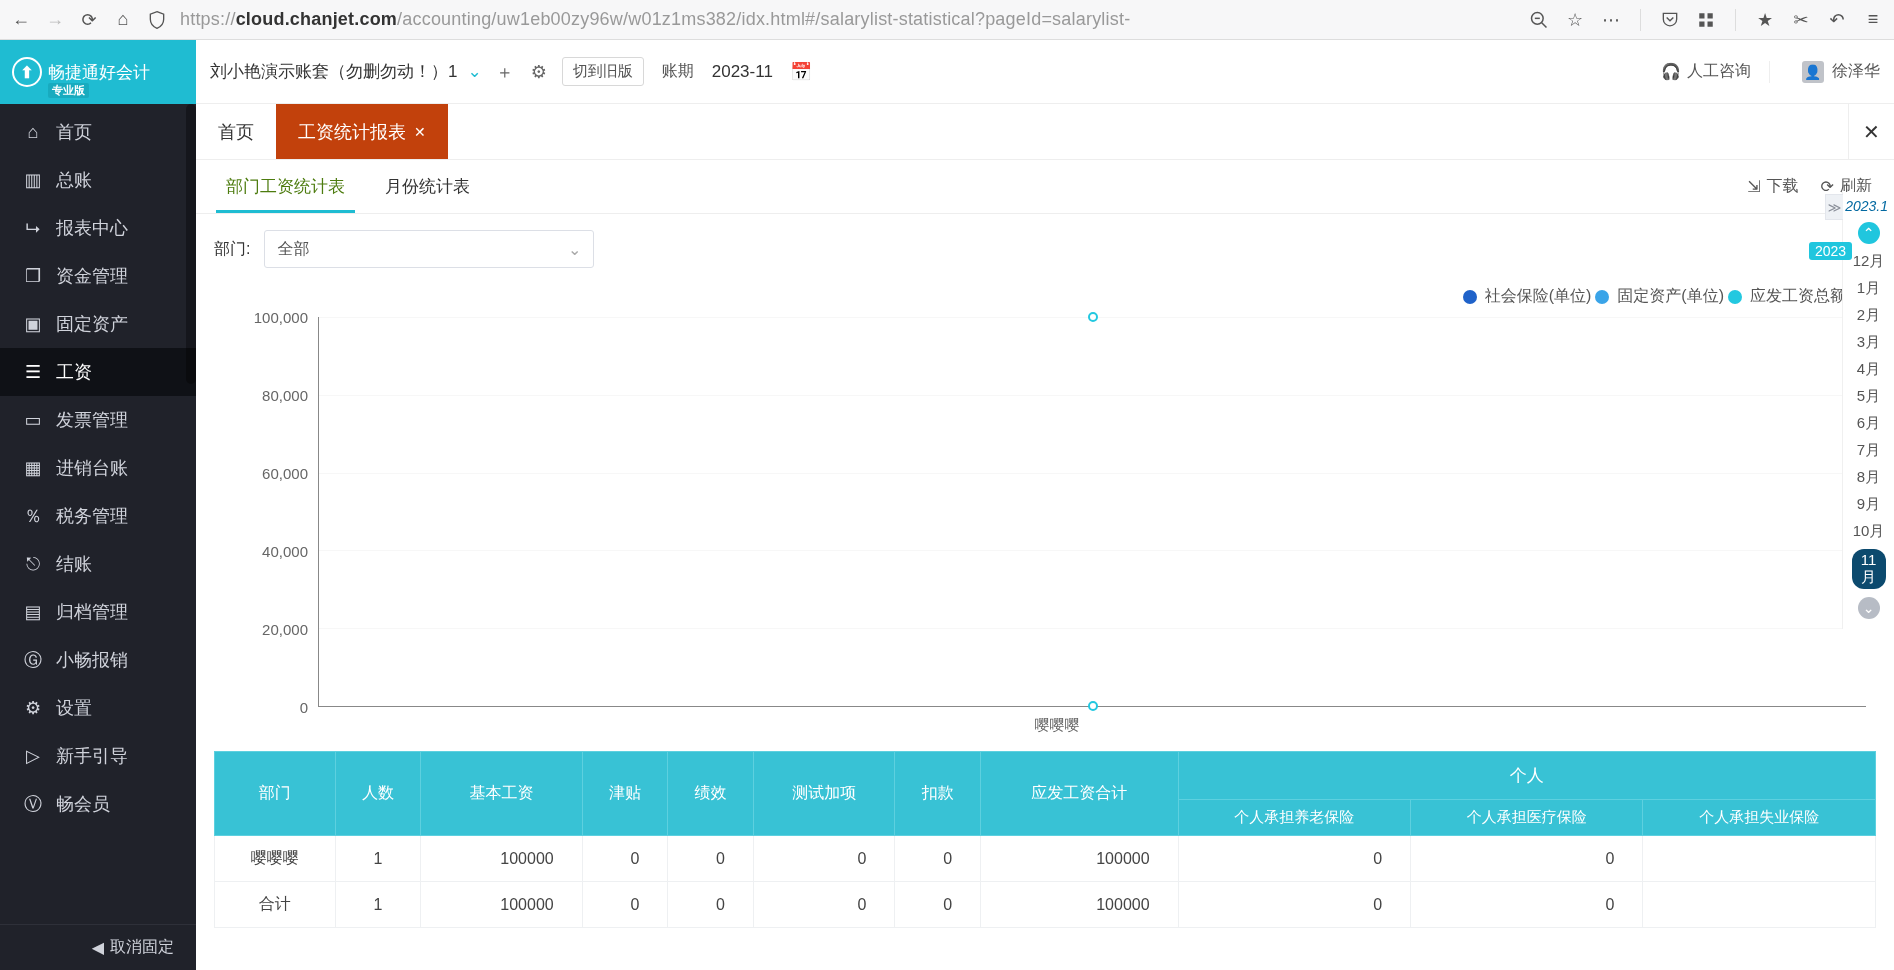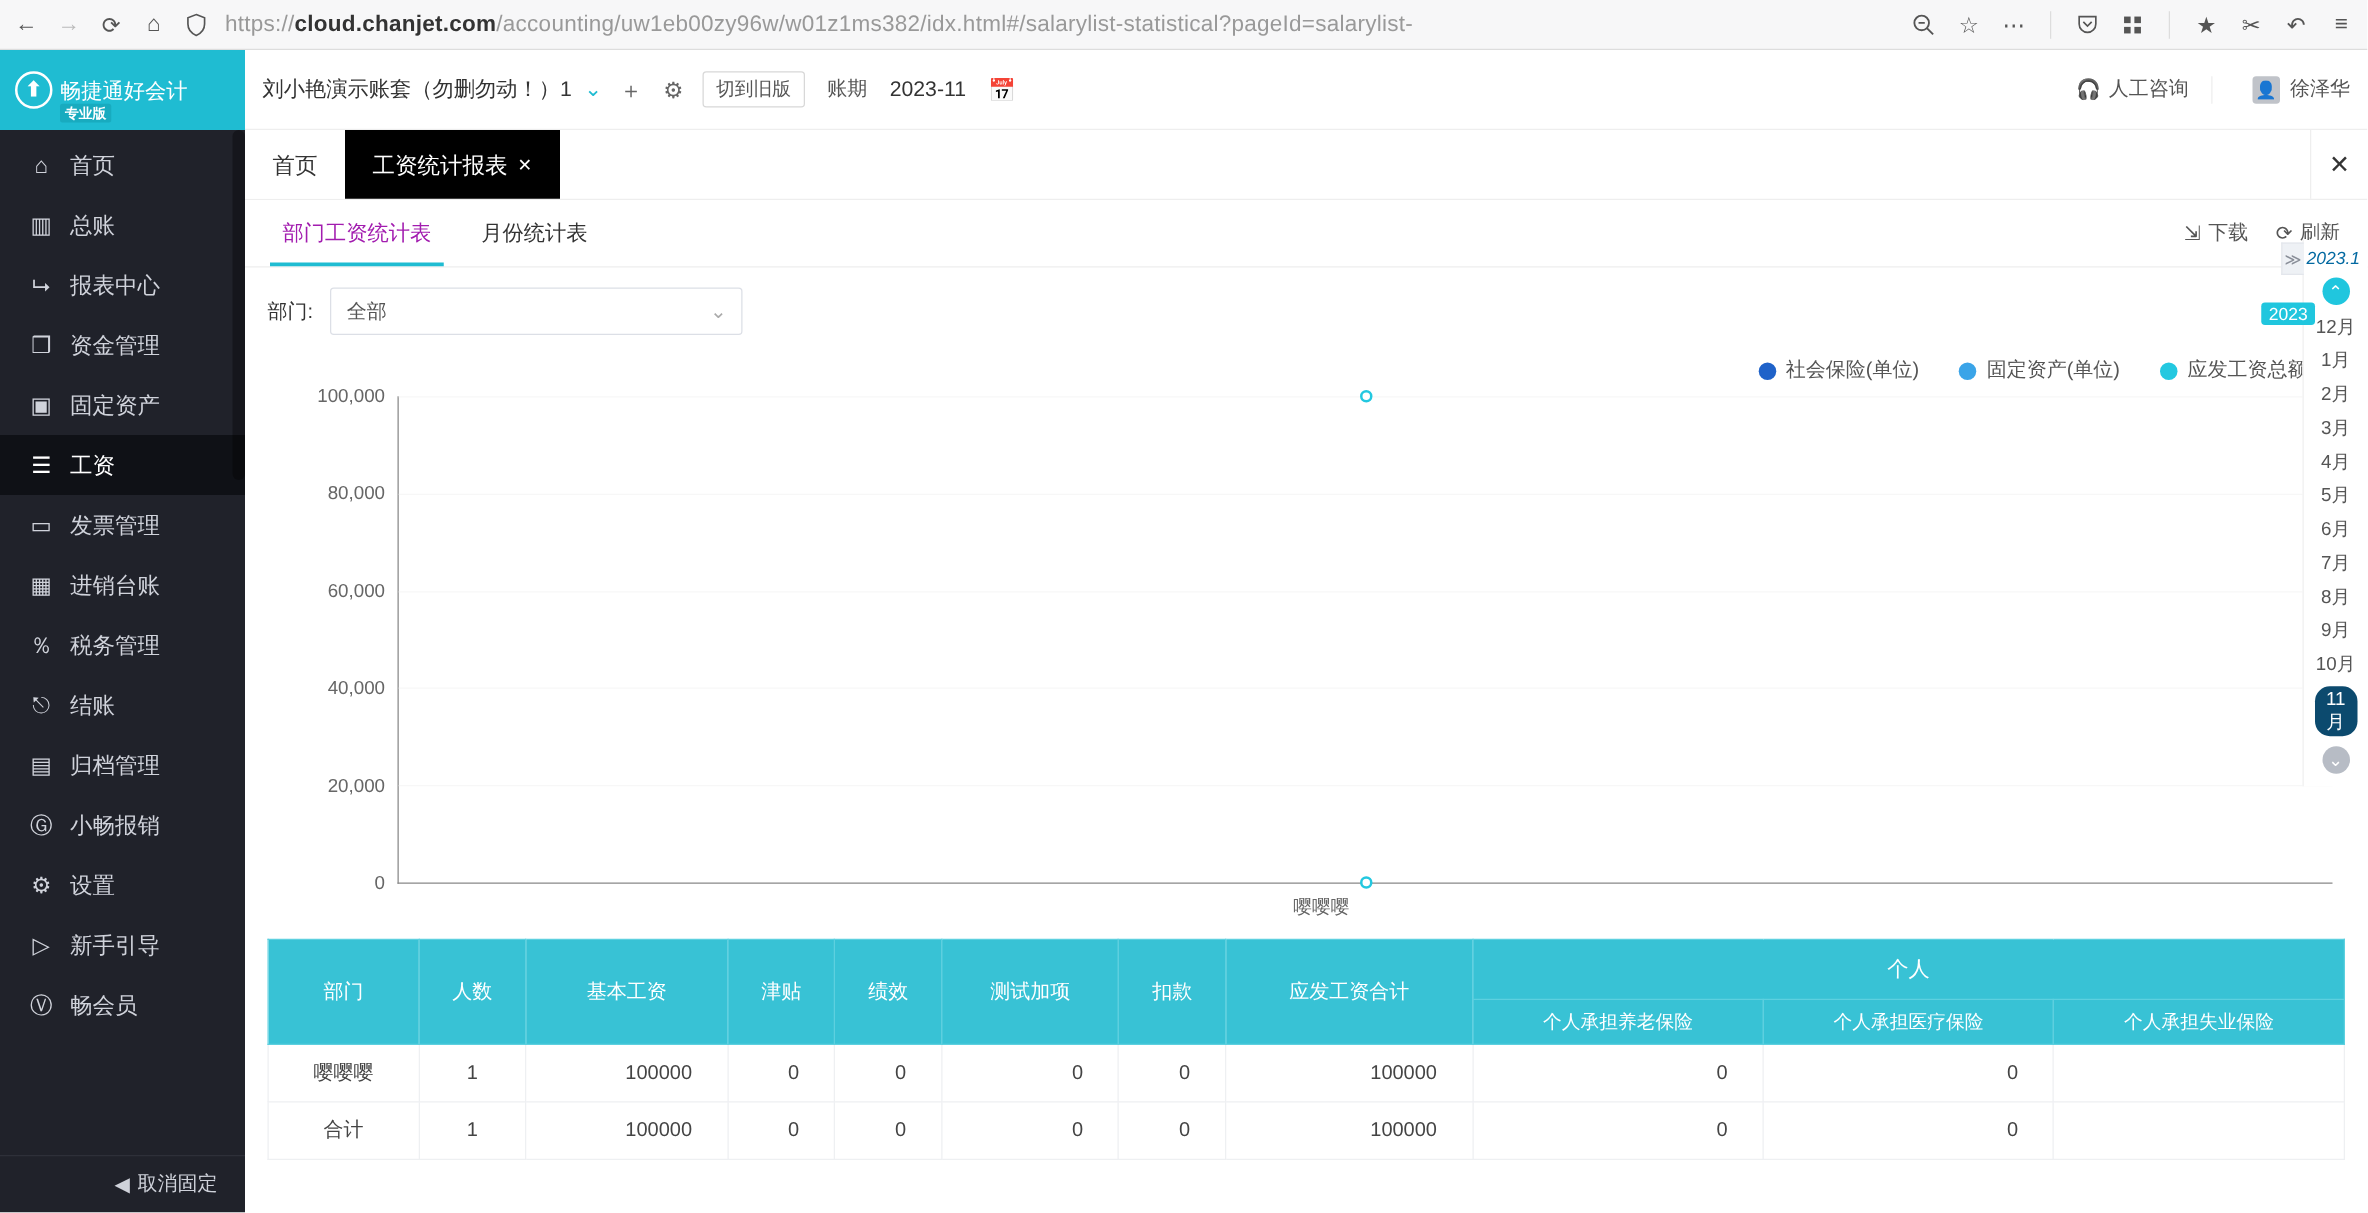--- a/index.html
+++ b/index.html
@@ -43,41 +43,41 @@
 .cal-icon { color:#1fbcd2; margin-left:6px; }
 .topbar .spacer { flex:1; }
 .support { display:flex; align-items:center; gap:6px; font-size:16px; color:#555; cursor:pointer; }
 .user { display:flex; align-items:center; gap:8px; font-size:16px; color:#555; margin-left:14px; }
 .user .avatar { width:22px; height:22px; background:#c0c3c9; border-radius:3px; display:flex; align-items:center; justify-content:center; color:#fff; font-size:14px; }
 
 
 .tabs-row { height: 56px; display:flex; align-items:stretch; border-bottom:1px solid #eee; position:relative; }
 .tabs-row .tab { display:flex; align-items:center; padding:0 22px; font-size:18px; color:#333; cursor:pointer; gap:8px; }
 .tabs-row .tab.home { background:#fff; }
-.tabs-row .tab.active { background:#000000; color:#fff; }
+.tabs-row .tab.active { background:#c2410c; color:#fff; }
 .tabs-row .tab .x { font-size:14px; }
 .tabs-row .close-all { position:absolute; right:0; top:0; width:46px; height:100%; display:flex; align-items:center; justify-content:center; border-left:1px solid #eee; font-size:20px; cursor:pointer; color:#333; }
 
 
 .content { flex:1; background:#fff; display:flex; flex-direction:column; min-height:0; position:relative; }
 .subtabs-row { display:flex; align-items:center; border-bottom:1px solid #eee; padding:0 0 0 10px; height:54px; }
 .subtab { padding:0 20px; height:100%; display:flex; align-items:center; font-size:17px; color:#333; cursor:pointer; position:relative; }
-.subtab.active { color:#a21caf; }
+.subtab.active { color:#4d7c0f; }
 .subtab.active::after { content:""; position:absolute; left:10px; right:10px; bottom:0; height:3px; background:#1fbcd2; }
 .subtabs-row .sp { flex:1; }
 .action-link { display:flex; align-items:center; gap:6px; font-size:16px; color:#555; margin-right:22px; cursor:pointer; }
 
 
 .filter-row { display:flex; align-items:center; gap:14px; padding:16px 18px 6px; font-size:16px; color:#333; }
 .select-box { width:330px; height:38px; border:1px solid #dcdfe6; border-radius:3px; display:flex; align-items:center; justify-content:space-between; padding:0 12px; color:#555; cursor:pointer; font-size:16px; }
 .select-box .chev { color:#aaa; }
 
 
 .chart-wrap { padding:6px 18px 10px 24px; }
-.legend { display:flex; justify-content:flex-end; align-items:center; gap:32px; font-size:16px; color:#555; padding:6px 30px 10px; }
+.legend { display:flex; justify-content:flex-end; align-items:center; gap:4px; font-size:16px; color:#555; padding:6px 30px 10px; }
 .legend .item { display:flex; align-items:center; gap:8px; }
 .dot { width:14px; height:14px; border-radius:50%; }
 .chart { position:relative; height:420px; margin-left: 18px; }
 .y-axis { position:absolute; left:0; top:0; bottom:30px; width:80px; }
 .y-tick { position:absolute; right:10px; font-size:15px; color:#666; transform:translateY(-50%); }
 .plot { position:absolute; left:80px; right:10px; top:0; bottom:30px; border-left:1px solid #888; border-bottom:1px solid #888; }
 .grid-line { position:absolute; left:0; right:0; height:0; border-top:1px solid #f7f7f7; }
 .x-label { position:absolute; bottom:2px; left:50%; transform:translateX(-50%); font-size:15px; color:#666; }
 .pt { position:absolute; transform:translate(-50%,-50%); border-radius:50%; }
 .pt.ring { width:10px; height:10px; border:2px solid #23c8e0; background:#fff; }

